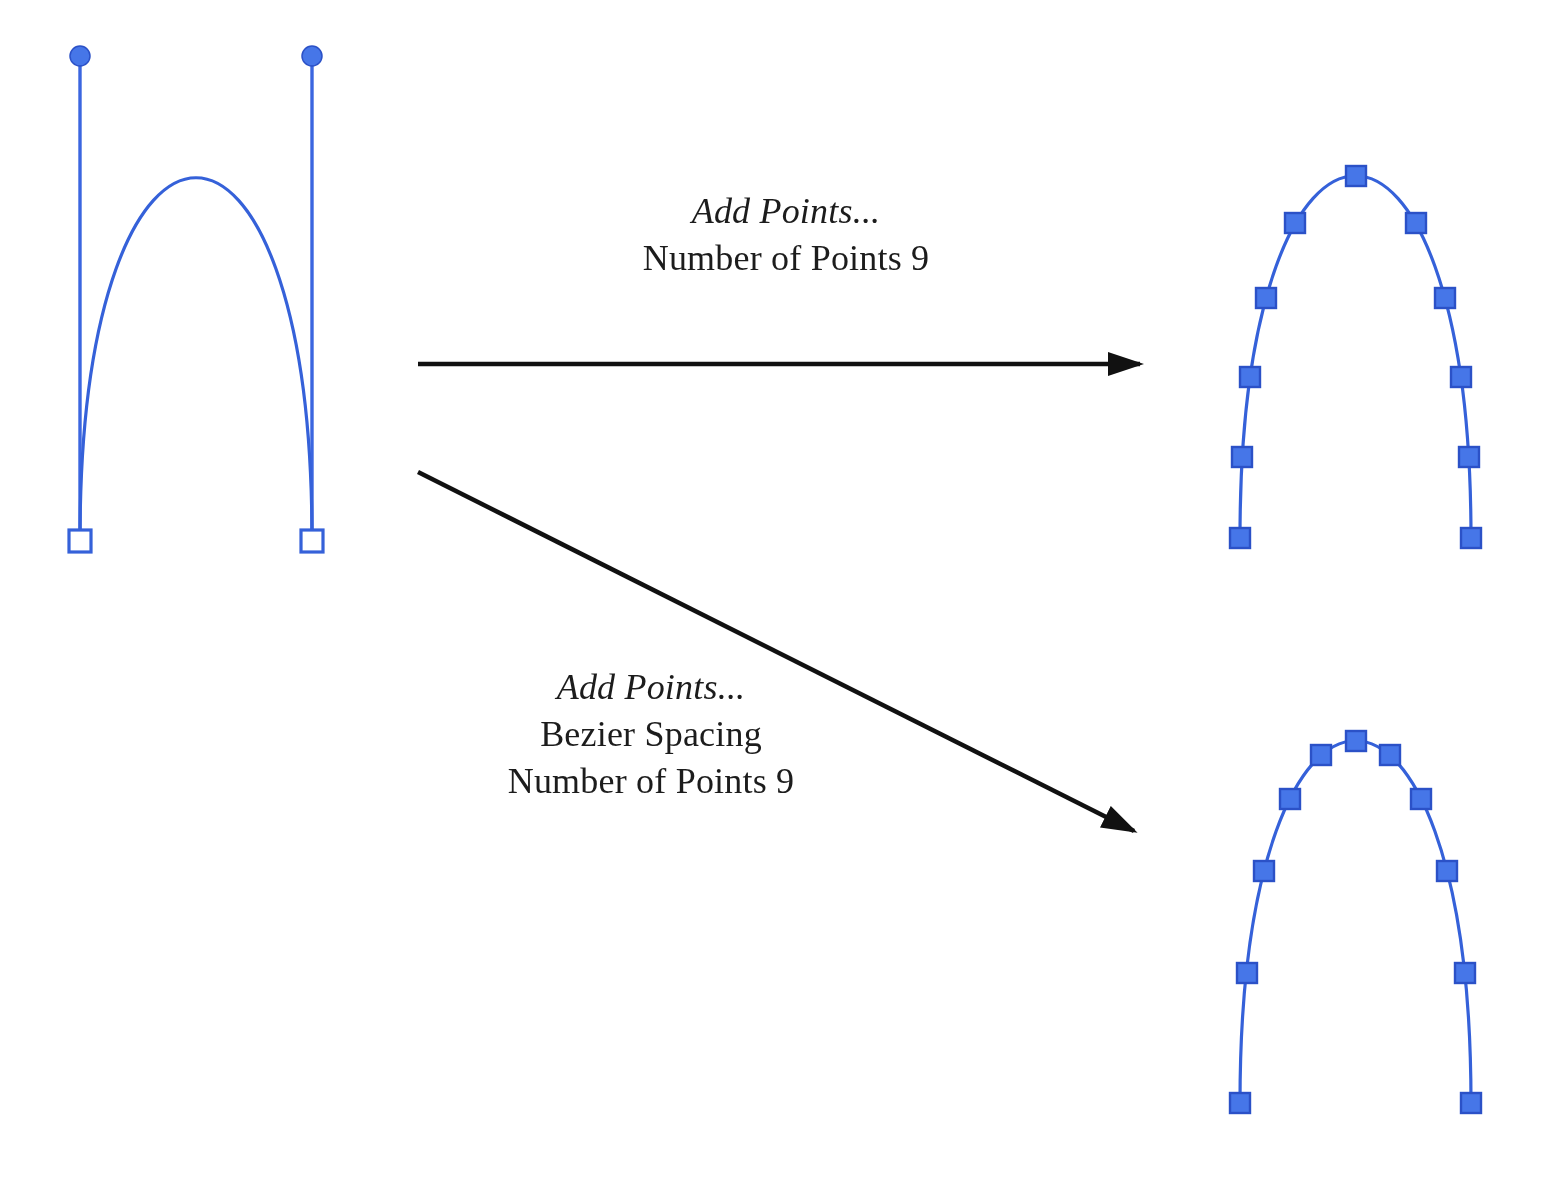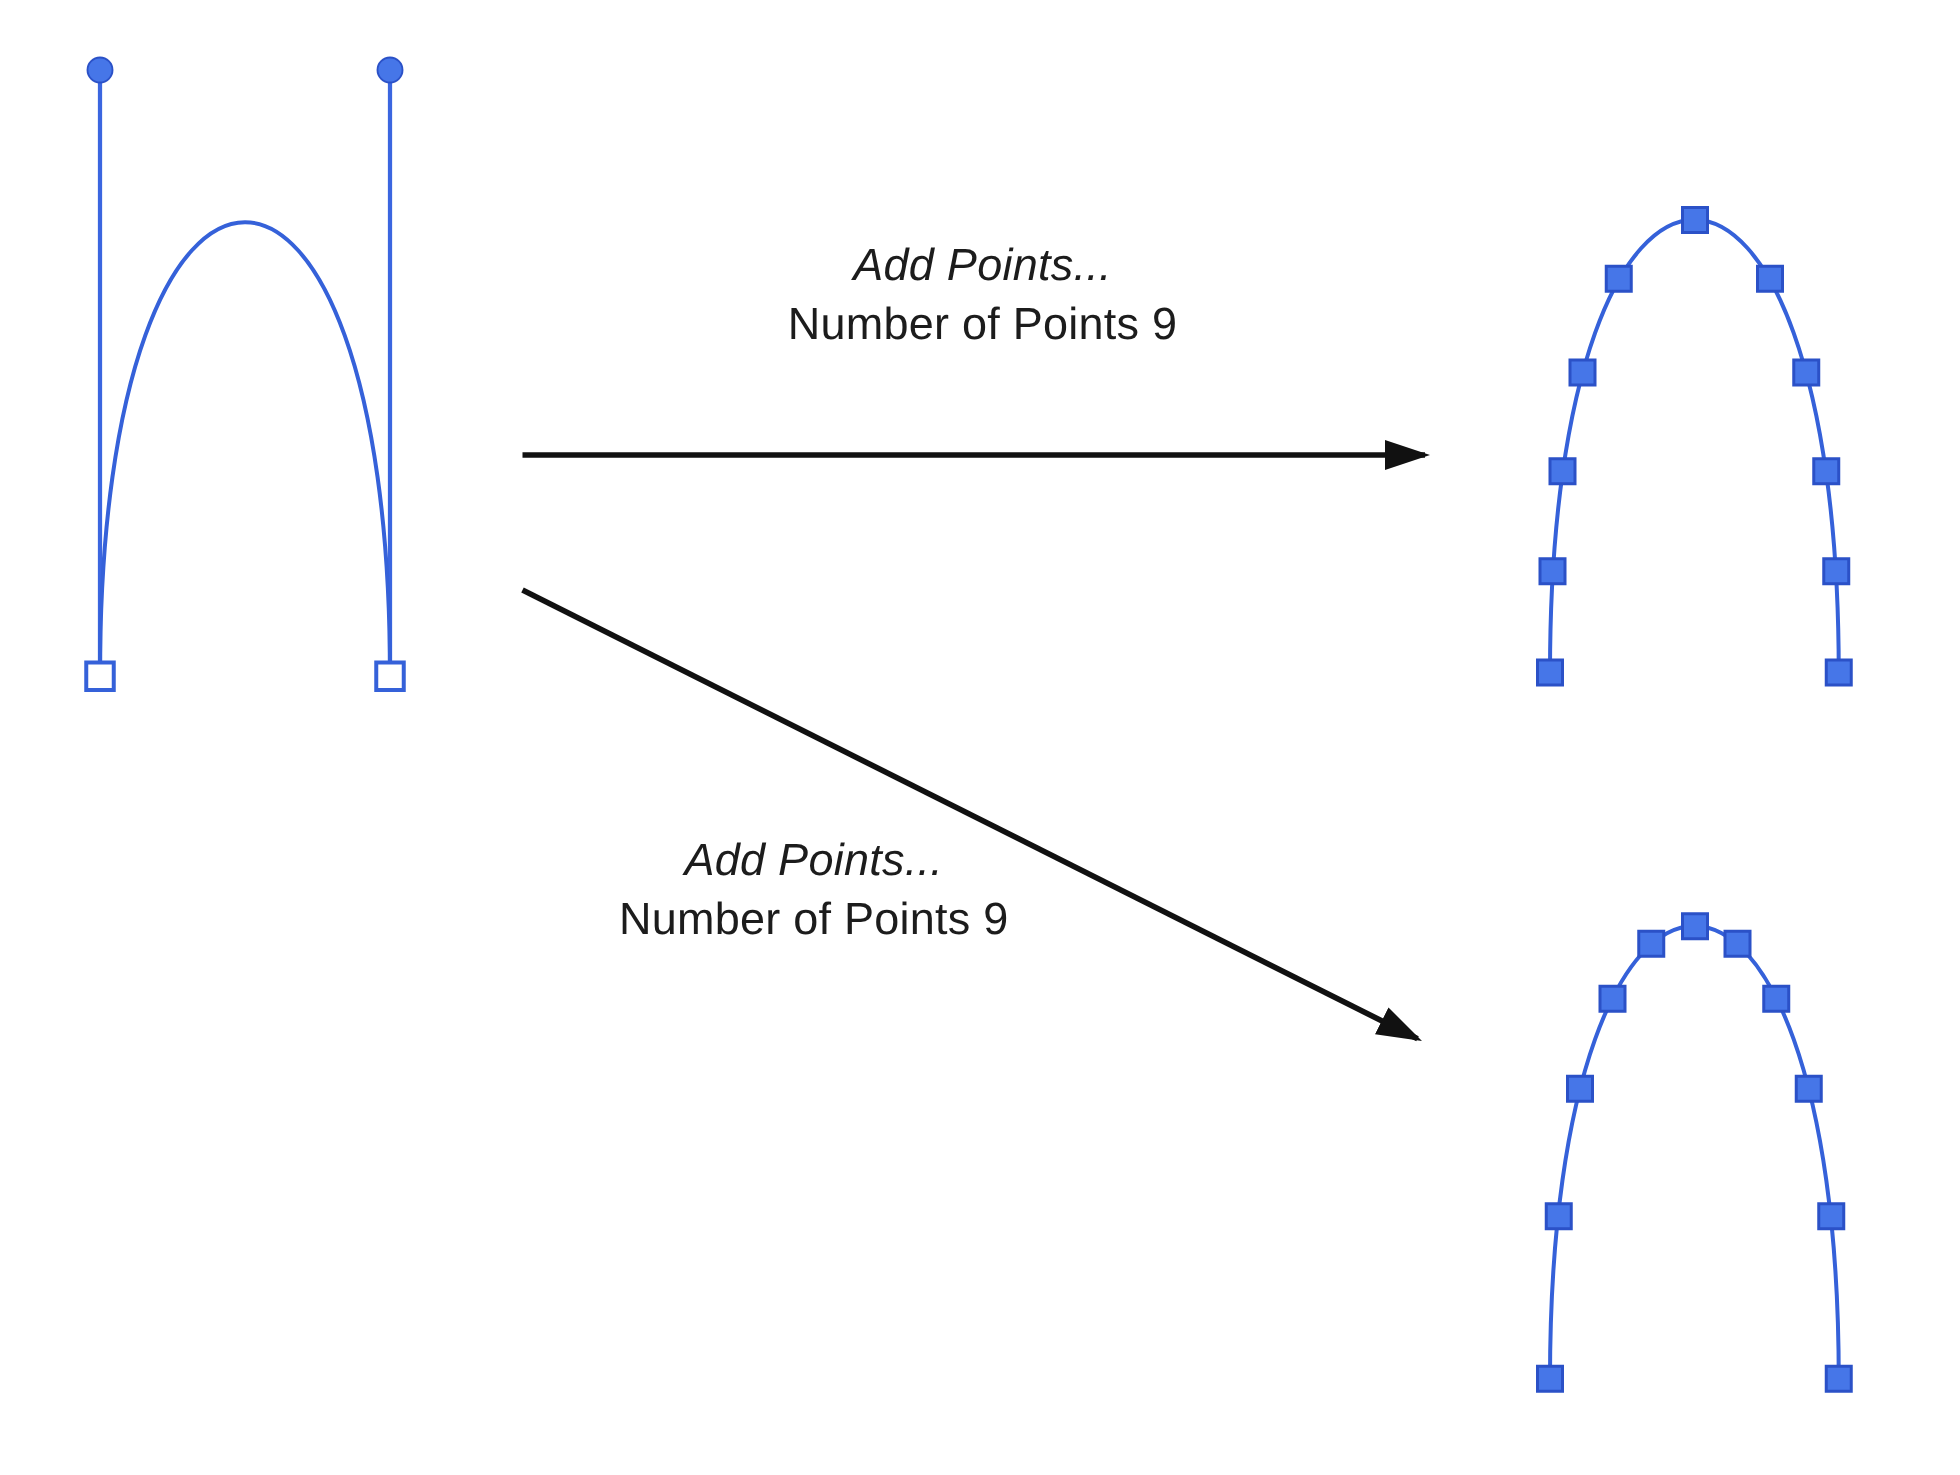--- a/index.html
+++ b/index.html
@@ -7,20 +7,21 @@
     padding: 0;
     background: #ffffff;
     font-family: "Liberation Sans", sans-serif;
   }
   .stage {
     position: relative;
     width: 1504px;
     height: 1180px;
     background: #ffffff;
     overflow: hidden;
+    font-family: Liberation Serif, serif;
   }
   .stage svg {
     position: absolute;
     left: 0;
     top: 0;
   }
   .annotation {
     position: absolute;
     transform: translateX(-50%);
     text-align: center;
@@ -82,16 +83,17 @@
       <rect x="1461" y="1093" width="20" height="20" fill="#4676e8" stroke="#2b51c7" stroke-width="2.4"></rect>
     </svg>
 
   <div class="annotation annotation-equal">
     <div class="italic-line">Add Points...</div>
     <div>Number of Points 9</div>
   </div>
 
   <div class="annotation annotation-bezier">
     <div class="italic-line">Add Points...</div>
+    <div>Bezier Spacing</div>
     <div>Number of Points 9</div>
   </div>
 
 </div>
 
 </body></html>

